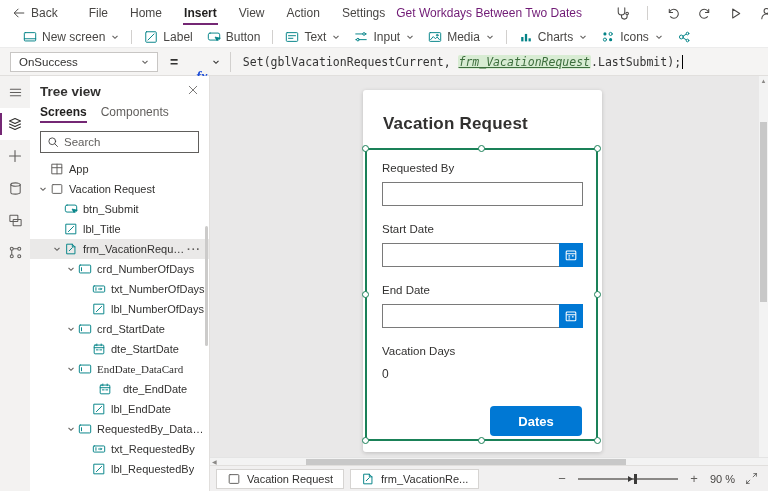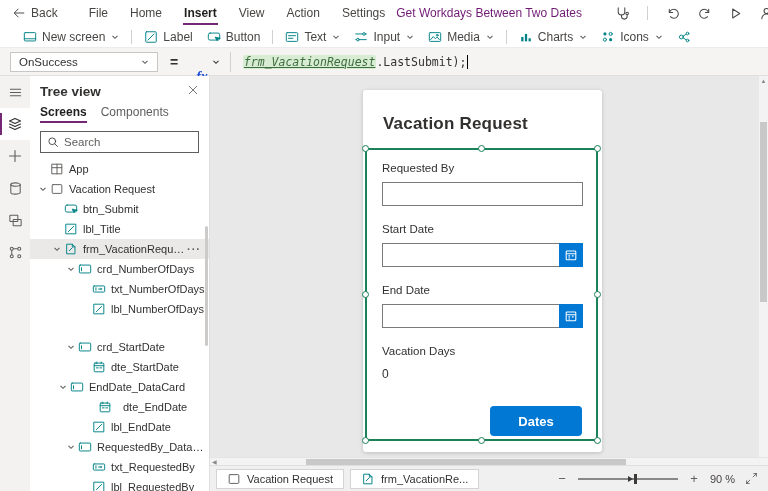--- a/index.html
+++ b/index.html
@@ -315,21 +315,21 @@
   </div>
   <div class="fb-equals">=</div>
   <div class="fx-btn">
     <span class="fx-label">fx</span>
     <span class="chev">
         <svg width="8" height="8" viewBox="0 0 8 8" fill="none" stroke="currentColor" stroke-width="1.1">
           <path d="M1.5 2.8L4 5.3l2.5-2.5"></path>
         </svg>
       </span>
   </div>
-  <div class="fb-code" id="formula-code"><span class="code-entity">frm_VacationRequest</span><span class="code-plain">.LastSubmit);</span><span class="caret"></span></div>
+  <div class="fb-code" id="formula-code"><span class="code-plain">Set(gblVacationRequestCurrent, </span><span class="code-entity">frm_VacationRequest</span><span class="code-plain">.LastSubmit);</span><span class="caret"></span></div>
 </div>
 
 <div class="main">
   <div class="rail" id="left-rail">
       <div class="rail-item">
         <span>
           <svg width="15" height="15" viewBox="0 0 16 16" fill="none" stroke="currentColor" stroke-width="1.1" stroke-linecap="round" stroke-linejoin="round">
             <path d="M2.5 4.5h11M2.5 8h11M2.5 11.5h11"></path>
           </svg>
         </span>
@@ -488,21 +488,21 @@
         <div class="tree-row" style="padding-left: 48px;">
           <span class="tr-chev"></span>
           <span class="tr-icon" style="color: rgb(3, 131, 135);">
             <svg width="14" height="14" viewBox="0 0 16 16" fill="none" stroke="currentColor" stroke-width="1.1" stroke-linecap="round" stroke-linejoin="round">
               <rect x="2.5" y="2.5" width="11" height="11"></rect>
               <path d="M5 11l6-6"></path>
             </svg>
           </span>
           <span class="tr-label">lbl_NumberOfDays</span>
         </div>
-        <div class="tree-row" style="padding-left: 34px; margin-top: 18px;">
+        <div class="tree-row" style="padding-left: 34px;">
           <span class="tr-chev">
             <svg width="8" height="8" viewBox="0 0 8 8" fill="none" stroke="currentColor" stroke-width="1.1">
               <path d="M1.5 2.8L4 5.3l2.5-2.5"></path>
             </svg>
           </span>
           <span class="tr-icon" style="color: rgb(3, 131, 135);">
             <svg width="14" height="14" viewBox="0 0 16 16" fill="none" stroke="currentColor" stroke-width="1.1" stroke-linecap="round" stroke-linejoin="round">
               <rect x="1.5" y="3.5" width="13" height="9" rx="1"></rect>
               <path d="M4 6.5v3.5"></path>
             </svg>
@@ -512,21 +512,21 @@
         <div class="tree-row" style="padding-left: 48px;">
           <span class="tr-chev"></span>
           <span class="tr-icon" style="color: rgb(3, 131, 135);">
             <svg width="14" height="14" viewBox="0 0 16 16" fill="none" stroke="currentColor" stroke-width="1.1" stroke-linecap="round" stroke-linejoin="round">
               <rect x="2.5" y="3.5" width="11" height="10" rx="1"></rect>
               <path d="M2.5 6.5h11M5.5 2.3v2M10.5 2.3v2M5 9h2M9 9h2"></path>
             </svg>
           </span>
           <span class="tr-label">dte_StartDate</span>
         </div>
-        <div class="tree-row" style="padding-left: 26px;">
+        <div class="tree-row" style="padding-left: 34px; font-family: Liberation Serif, serif;">
           <span class="tr-chev">
             <svg width="8" height="8" viewBox="0 0 8 8" fill="none" stroke="currentColor" stroke-width="1.1">
               <path d="M1.5 2.8L4 5.3l2.5-2.5"></path>
             </svg>
           </span>
           <span class="tr-icon" style="color: rgb(3, 131, 135);">
             <svg width="14" height="14" viewBox="0 0 16 16" fill="none" stroke="currentColor" stroke-width="1.1" stroke-linecap="round" stroke-linejoin="round">
               <rect x="1.5" y="3.5" width="13" height="9" rx="1"></rect>
               <path d="M4 6.5v3.5"></path>
             </svg>

